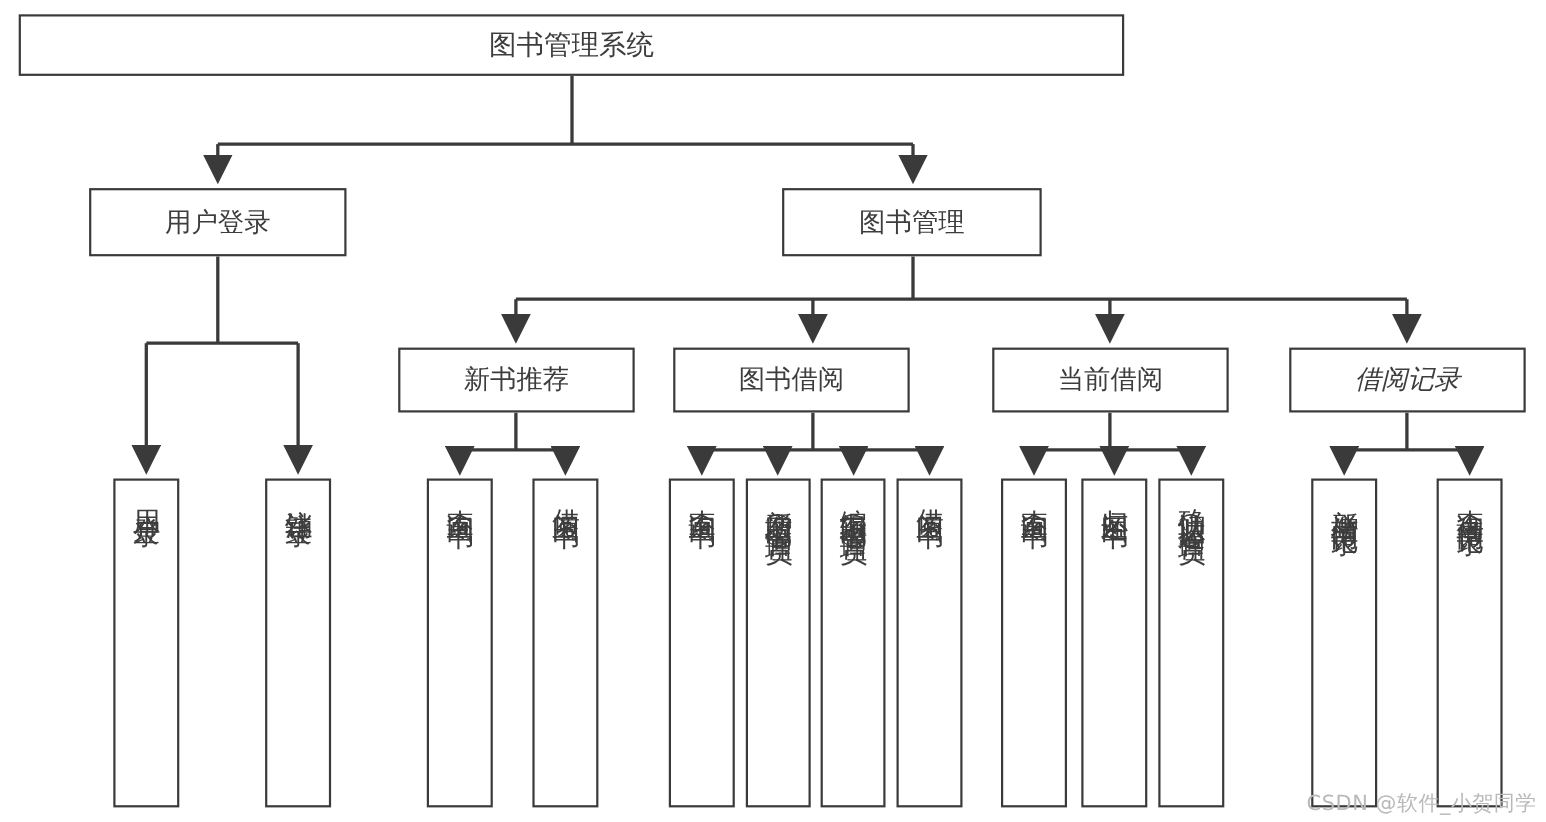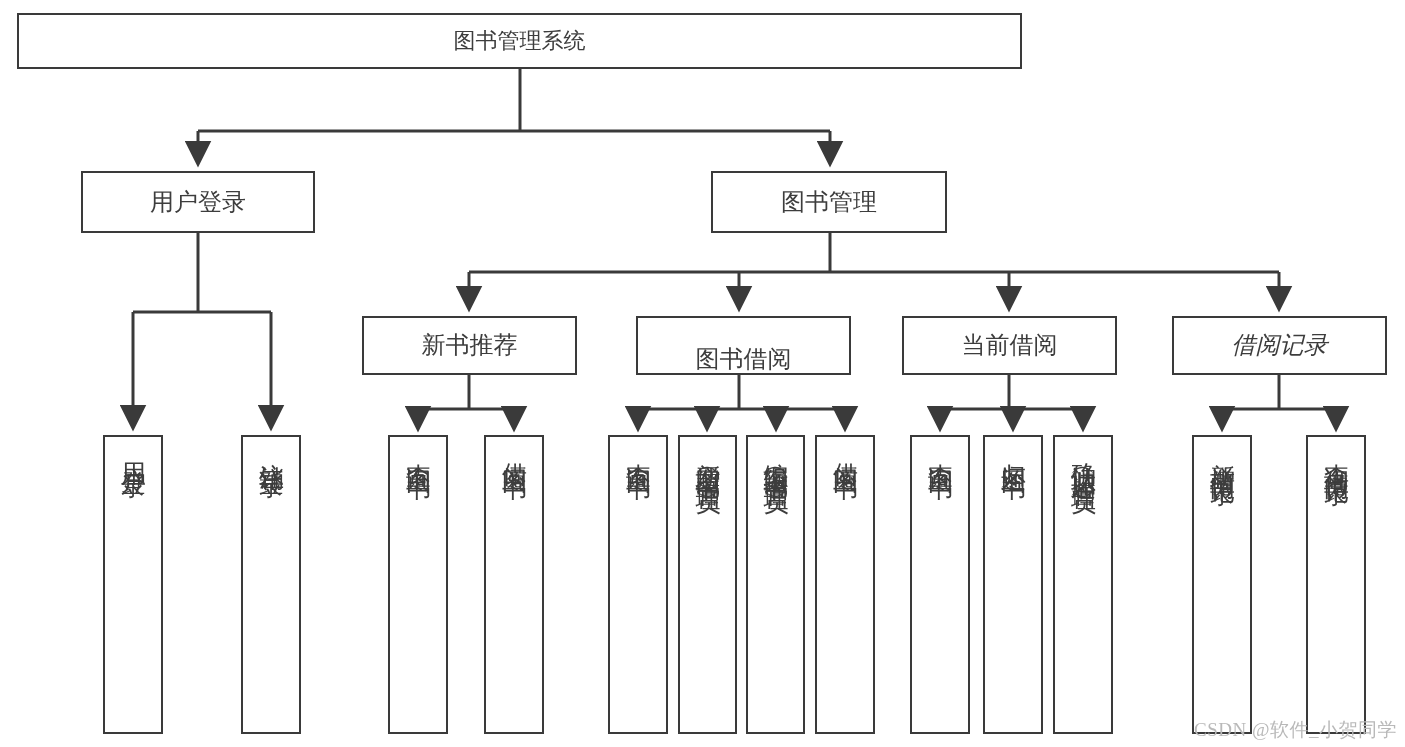--- a/index.html
+++ b/index.html
@@ -50,31 +50,30 @@
     align-items: flex-start;
   }
   .node.vertical .node-label {
     writing-mode: vertical-rl;
     text-orientation: upright;
     font-size: 25px;
     letter-spacing: 4px;
     margin-top: 6px;
   }
   .node.root .node-label {
-    font-size: 22px;
+    font-size: 25px;
   }
   .watermark {
     position: absolute;
     right: 8px;
     bottom: 4px;
     font-size: 19px;
     color: #b9b9b9;
     letter-spacing: 0.5px;
     white-space: nowrap;
-    font-family: Liberation Serif, serif;
   }
 </style>
 </head>
 <body>
 
 <div id="diagram-root">
 
   <svg class="connectors" viewBox="0 0 1405 747" xmlns="http://www.w3.org/2000/svg">
     <defs>
       <marker id="arrow" viewBox="0 0 12 12" refX="10" refY="6" markerWidth="9" markerHeight="9" orient="auto-start-reverse">
@@ -134,21 +133,21 @@
   <div class="node horizontal" style="left:81px;top:171px;width:234px;height:62px;">
     <span class="node-label">用户登录</span>
   </div>
   <div class="node horizontal" style="left:362px;top:316px;width:215px;height:59px;">
     <span class="node-label">新书推荐</span>
   </div>
 
   <div class="node horizontal" style="left:711px;top:171px;width:236px;height:62px;">
     <span class="node-label">图书管理</span>
   </div>
-  <div class="node horizontal" style="left:636px;top:316px;width:215px;height:59px;align-items:flex-end;">
+  <div class="node horizontal" style="left:612px;top:316px;width:215px;height:59px;">
     <span class="node-label">图书借阅</span>
   </div>
   <div class="node horizontal" style="left:902px;top:316px;width:215px;height:59px;justify-content:center;">
     <span class="node-label">当前借阅</span>
   </div>
   <div class="node horizontal" style="left:1172px;top:316px;width:215px;height:59px;font-style:italic;">
     <span class="node-label">借阅记录</span>
   </div>
 
   <div class="node vertical" style="left:103px;top:435px;width:60px;height:299px;">

